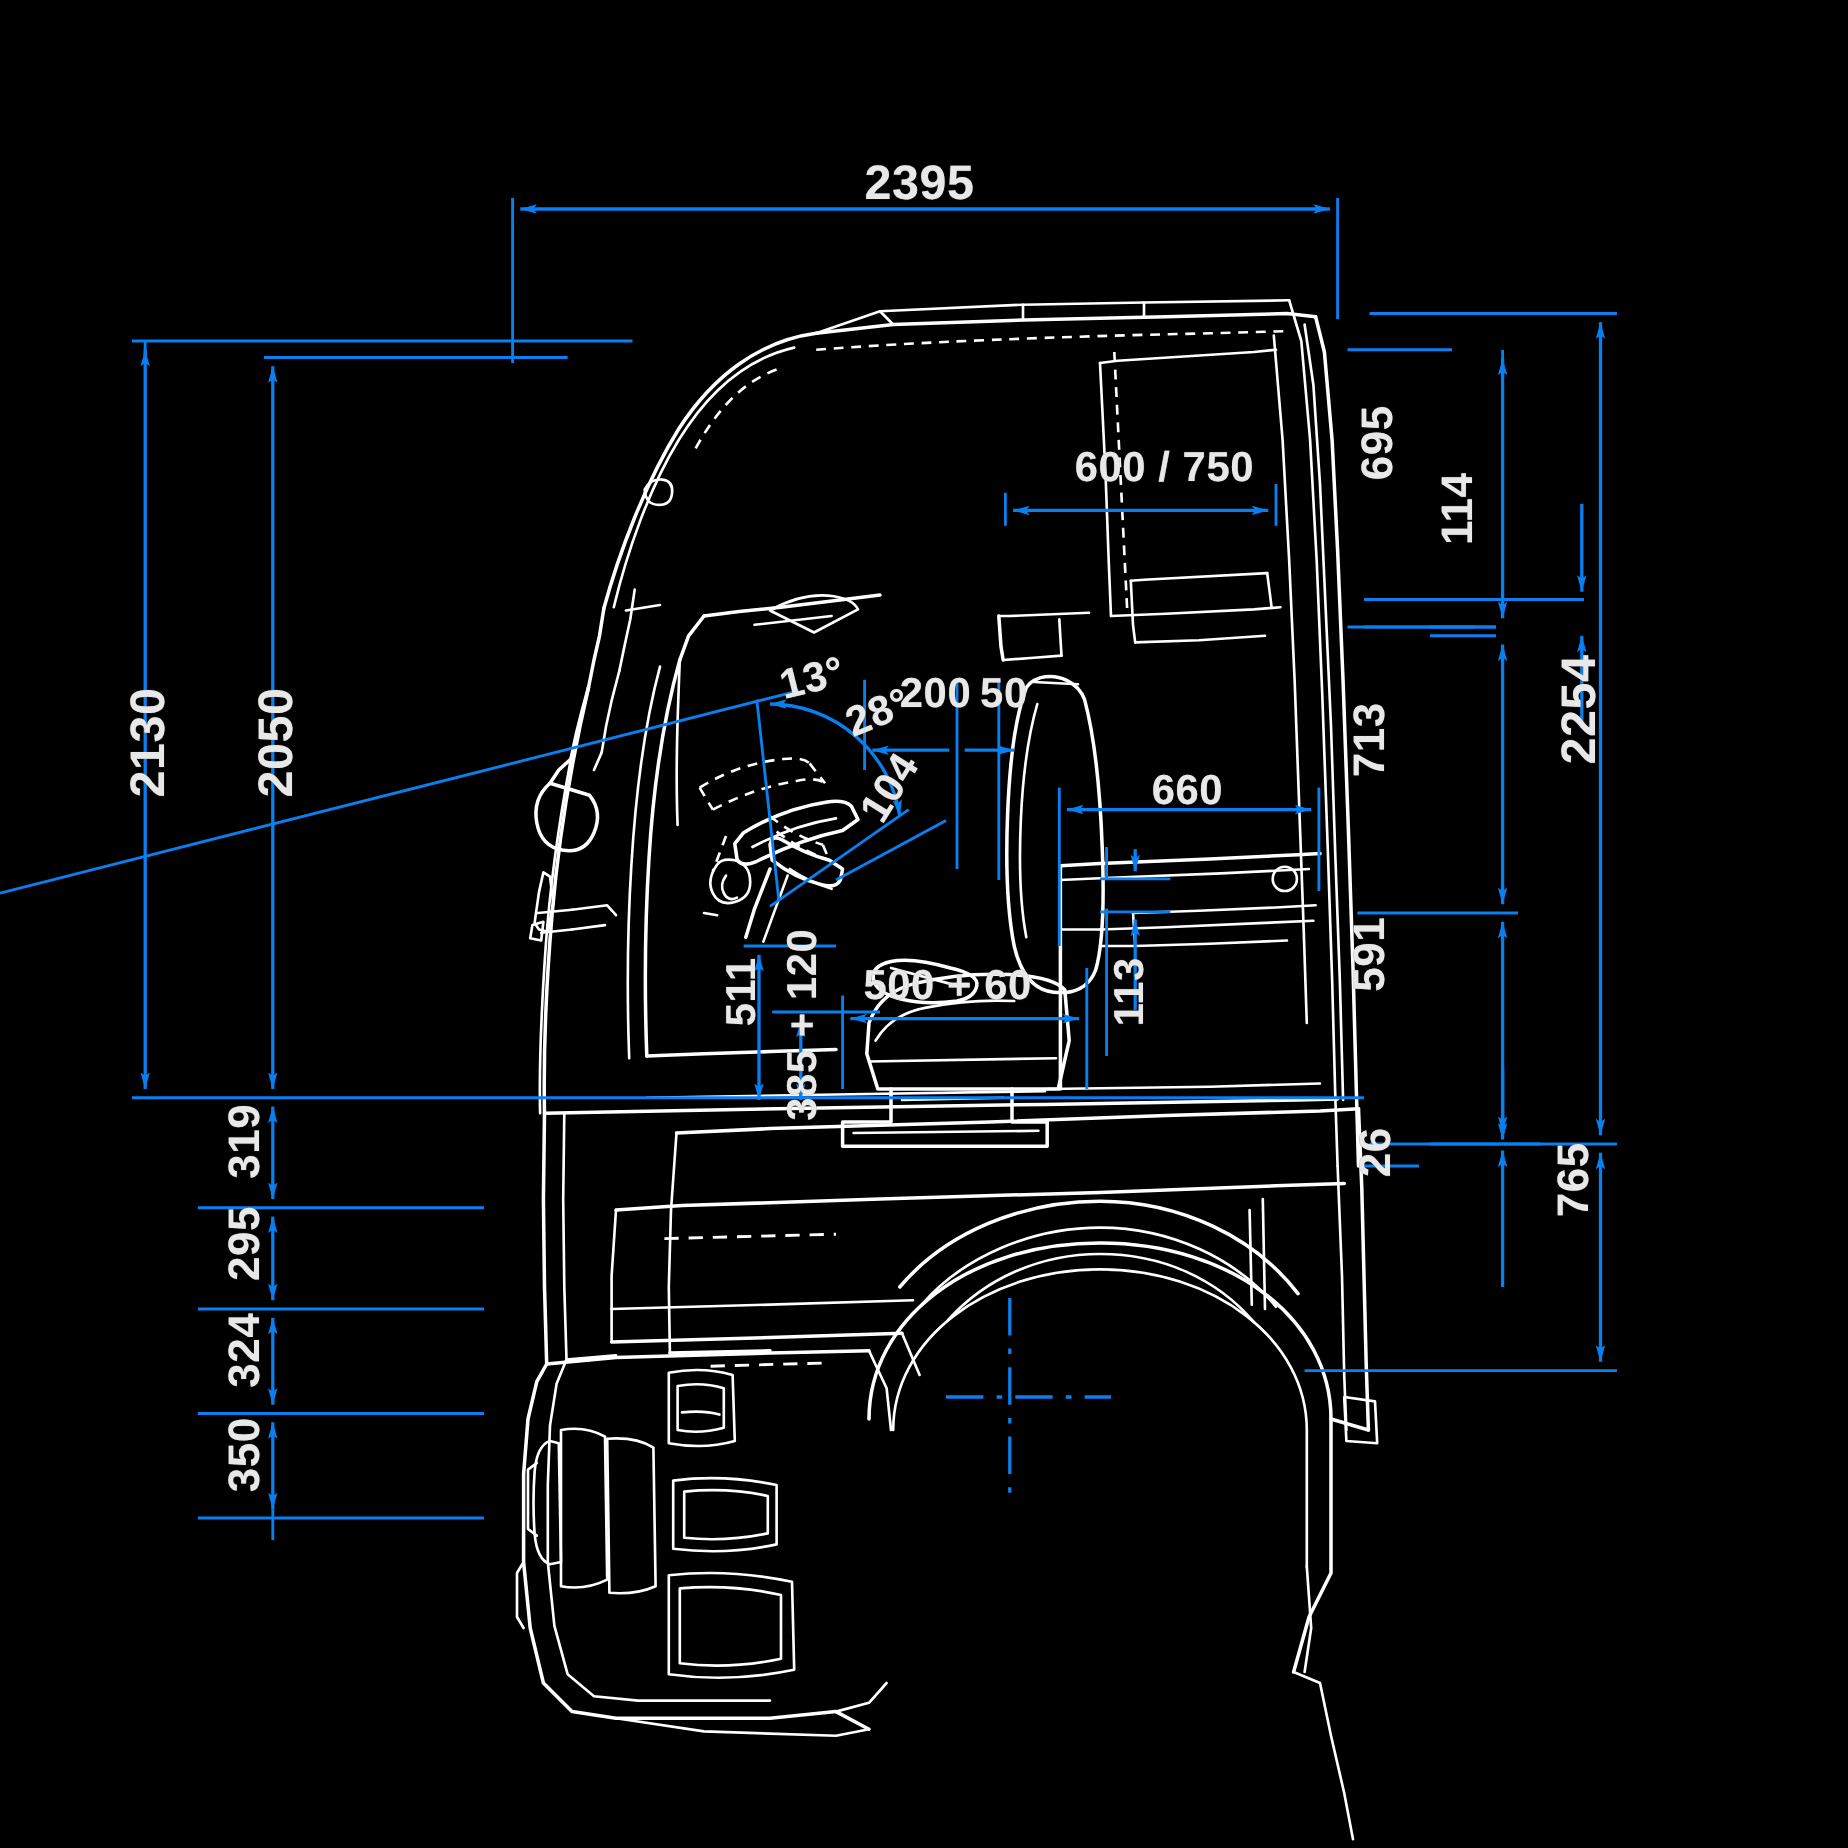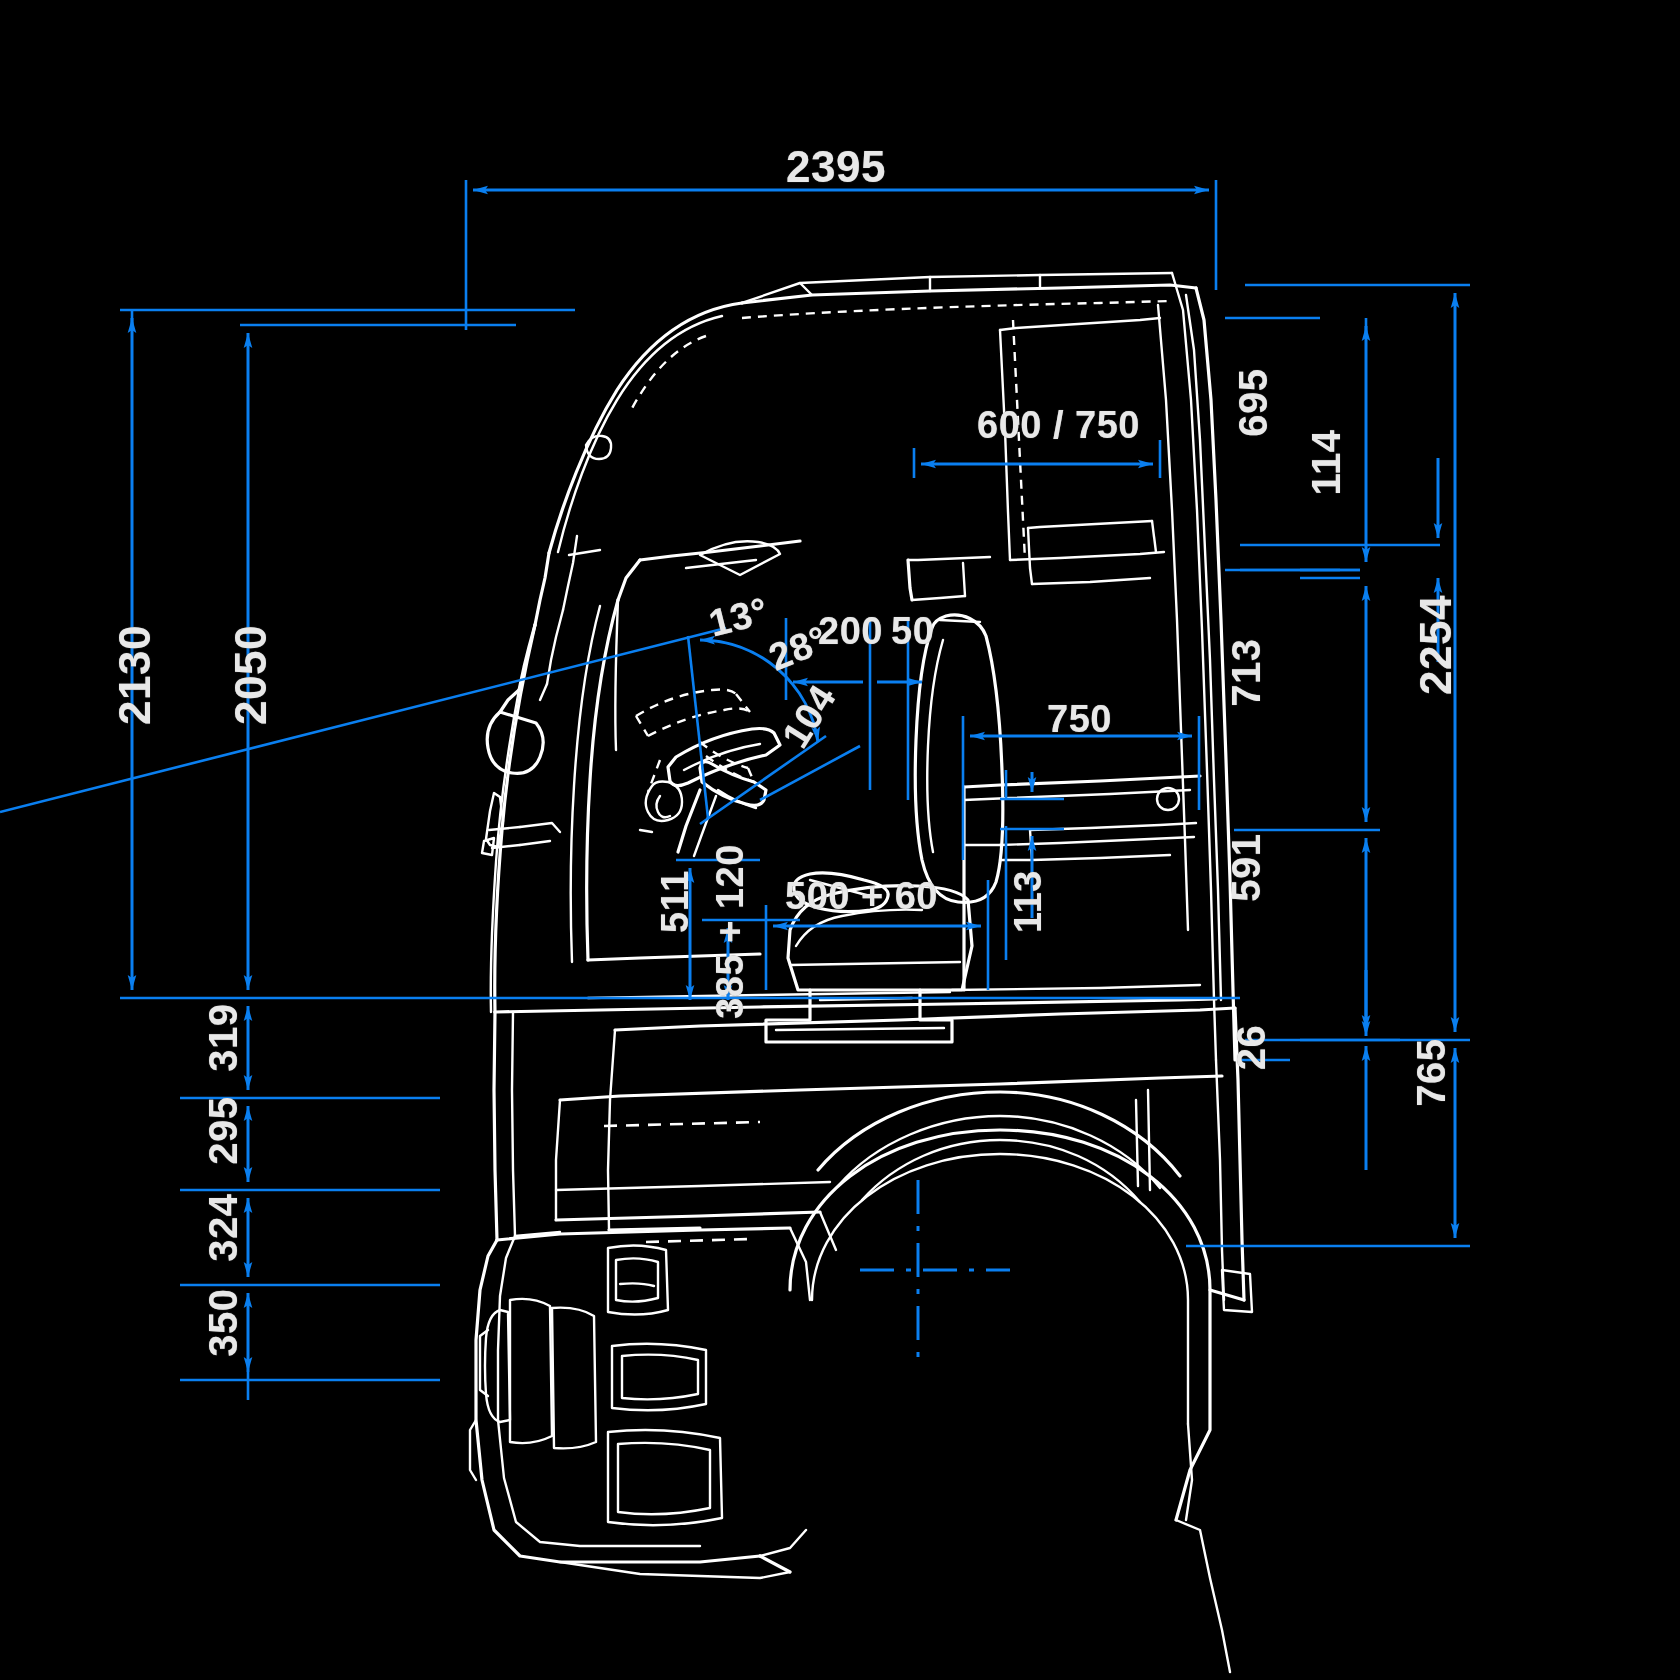--- a/index.html
+++ b/index.html
@@ -341,21 +341,21 @@
 <div class="dimtext rot" style="left:1251px;top:440px;width:150px;text-align:center;font-size:40px;">114</div>
 
 <div class="dimtext rot" style="left:1171px;top:650px;width:150px;text-align:center;font-size:40px;">713</div>
 <div class="dimtext rot" style="left:1171px;top:845px;width:150px;text-align:center;font-size:40px;">591</div>
 <div class="dimtext rot" style="left:1196px;top:1025px;width:110px;text-align:center;font-size:40px;">26</div>
 
 <div class="dimtext rot" style="left:1346px;top:620px;width:180px;text-align:center;font-size:44px;">2254</div>
 <div class="dimtext rot" style="left:1356px;top:1050px;width:150px;text-align:center;font-size:40px;">765</div>
 
 <div class="dimtext" style="left:977px;top:404px;font-size:38px;">600 / 750</div>
-<div class="dimtext" style="left:1047px;top:698px;font-size:38px;">750</div>
+<div class="dimtext" style="left:1047px;top:698px;font-size:38px;">660</div>
 <div class="dimtext rot" style="left:973px;top:880px;width:110px;text-align:center;font-size:38px;">113</div>
 
 <div class="dimtext" style="left:709px;top:596px;font-size:38px;transform:rotate(-14deg);">13°</div>
 <div class="dimtext" style="left:769px;top:627px;font-size:38px;transform:rotate(-22deg);">28°</div>
 <div class="dimtext" style="left:777px;top:695px;font-size:38px;transform:rotate(-58deg);">104</div>
 
 <div class="dimtext" style="left:818px;top:610px;font-size:38px;">200</div>
 <div class="dimtext" style="left:875px;top:610px;font-size:38px;padding-left:16px;">50</div>
 
 <div class="dimtext rot" style="left:620px;top:880px;width:110px;text-align:center;font-size:38px;">511</div>

